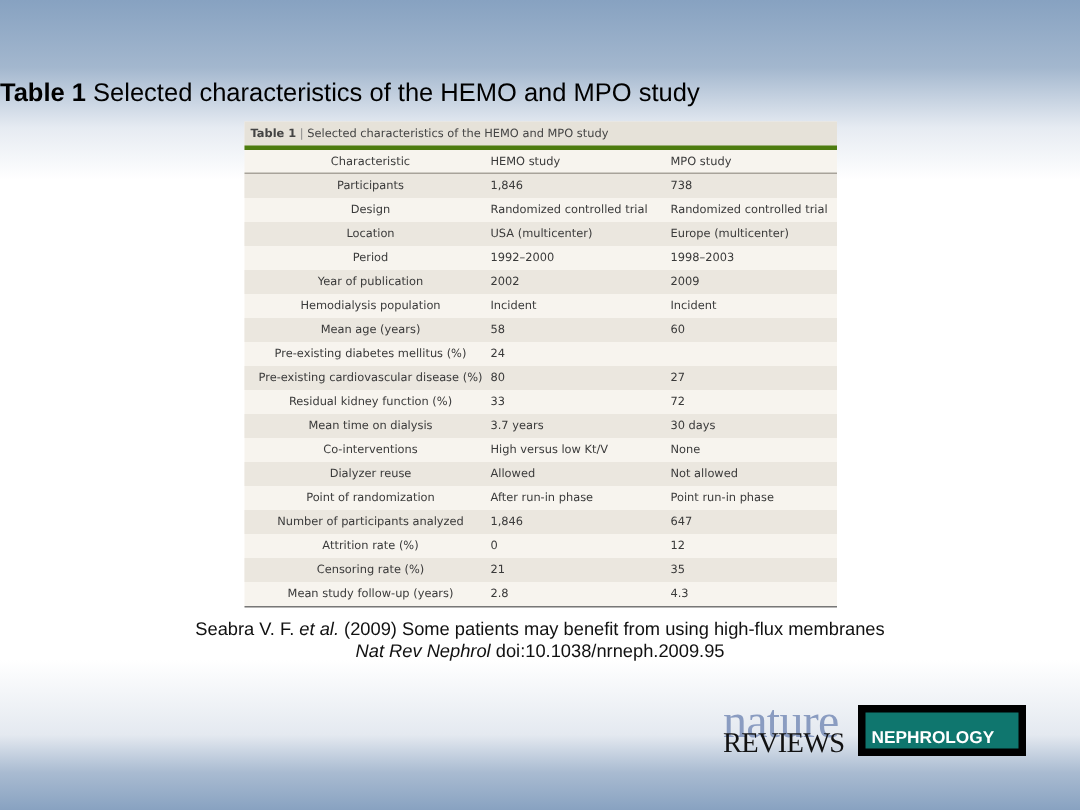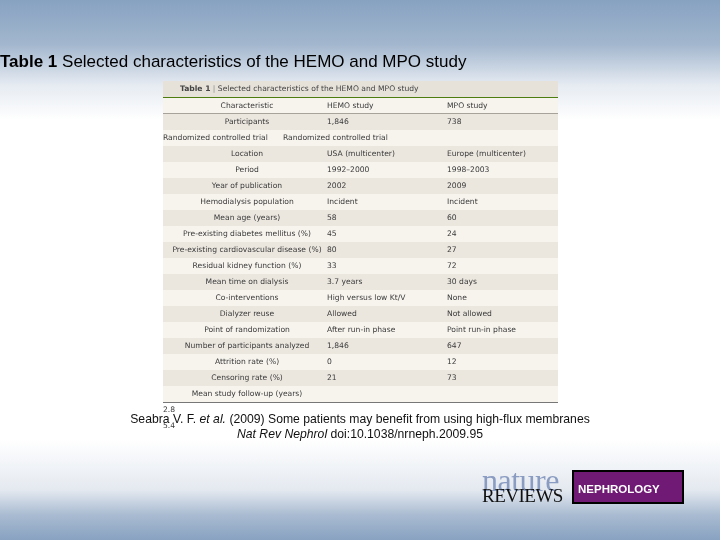--- a/index.html
+++ b/index.html
@@ -12,49 +12,49 @@
       position:absolute; left:0; top:52px; width:720px; text-align:left;
       font-size:17px; color:#000;
     }
     .slide-title b { font-weight:bold; }
     .tbl {
       position:absolute; left:163px; top:81px; width:395px;
       font-family: "DejaVu Sans", sans-serif; font-size:7.6px; color:#3a3a3a;
       background:#f7f4ee;
     }
     .tbl-caption {
-      height:16px; line-height:16px; background:#e6e2d9; padding-left:17px;
-      border-bottom:1px solid #4d7c0f; color:#444;
+      height:16px; line-height:16px; background:#e6e2d9; padding-left:4px;
+      border-bottom:3px solid #4d7c0f; color:#444;
     }
     .tbl-caption b { font-weight:bold; }
     .tbl-caption .sep { color:#888; }
     .row { display:flex; height:16px; line-height:16px; }
     .row.head { border-bottom:1px solid #a8a39a; height:15px; line-height:15px; }
     .row.shade { background:#ebe7df; }
-    .row:last-child { border-bottom:1.5px solid #777;flex-direction:column; }
+    .row:last-child { border-bottom:1.5px solid #777; }
     .c1 { width:160px; padding-left:4px;text-align:center; }
     .c2 { width:120px; }
     .c3 { flex:1; }
     .citation {
       position:absolute; left:0; top:412px; width:720px; text-align:center;
       font-size:12.2px; line-height:15px; color:#111;
     }
     .citation i { font-style:italic;margin-top:36px; }
     .logo { position:absolute; left:482px; top:468px; width:202px; height:38px; }
     .logo-nature {
       position:absolute; left:0; top:-6px; font-family:"Liberation Serif", serif;
       font-size:32px; color:#8a9cc1; letter-spacing:-0.5px;
     }
     .logo-reviews {
       position:absolute; left:0; top:17px; font-family:"Liberation Serif", serif;
       font-size:19px; color:#111; letter-spacing:-0.5px;
     }
     .logo-box {
       position:absolute; left:90px; top:2px; width:112px; height:34px;
-      background:#701a75; border:2px solid #000000;
+      background:#0f766e; border:5px solid #000000;
       color:#fff; font-weight:bold; font-size:11.5px; line-height:34px;
       padding-left:4px; box-sizing:border-box;
       font-family:"Liberation Sans", sans-serif;
     }
   </style>
 </head>
 <body>
 
 <div class="slide-title"><b>Table 1</b><span> Selected characteristics of the HEMO and MPO study</span></div>
 
@@ -65,20 +65,21 @@
     <div class="c2">HEMO study</div>
     <div class="c3">MPO study</div>
   </div>
   <div id="rows">
       <div class="row shade">
         <div class="c1">Participants</div>
         <div class="c2">1,846</div>
         <div class="c3">738</div>
       </div>
       <div class="row">
+        <div class="c1">Design</div>
         <div class="c2">Randomized controlled trial</div>
         <div class="c3">Randomized controlled trial</div>
       </div>
       <div class="row shade">
         <div class="c1">Location</div>
         <div class="c2">USA (multicenter)</div>
         <div class="c3">Europe (multicenter)</div>
       </div>
       <div class="row">
         <div class="c1">Period</div>
@@ -95,21 +96,20 @@
         <div class="c2">Incident</div>
         <div class="c3">Incident</div>
       </div>
       <div class="row shade">
         <div class="c1">Mean age (years)</div>
         <div class="c2">58</div>
         <div class="c3">60</div>
       </div>
       <div class="row">
         <div class="c1">Pre-existing diabetes mellitus (%)</div>
-        <div class="c2">45</div>
         <div class="c3">24</div>
       </div>
       <div class="row shade">
         <div class="c1">Pre-existing cardiovascular disease (%)</div>
         <div class="c2">80</div>
         <div class="c3">27</div>
       </div>
       <div class="row">
         <div class="c1">Residual kidney function (%)</div>
         <div class="c2">33</div>
@@ -141,26 +141,26 @@
         <div class="c3">647</div>
       </div>
       <div class="row">
         <div class="c1">Attrition rate (%)</div>
         <div class="c2">0</div>
         <div class="c3">12</div>
       </div>
       <div class="row shade">
         <div class="c1">Censoring rate (%)</div>
         <div class="c2">21</div>
-        <div class="c3">73</div>
+        <div class="c3">35</div>
       </div>
       <div class="row">
         <div class="c1">Mean study follow-up (years)</div>
         <div class="c2">2.8</div>
-        <div class="c3">5.4</div>
+        <div class="c3">4.3</div>
       </div>
     </div>
 </div>
 
 <div class="citation">
   <div><span>Seabra V. F. </span><i>et al.</i><span> (2009) Some patients may benefit from using high-flux membranes</span></div>
   <div><i>Nat Rev Nephrol</i><span> doi:10.1038/nrneph.2009.95</span></div>
 </div>
 
 <div class="logo">

